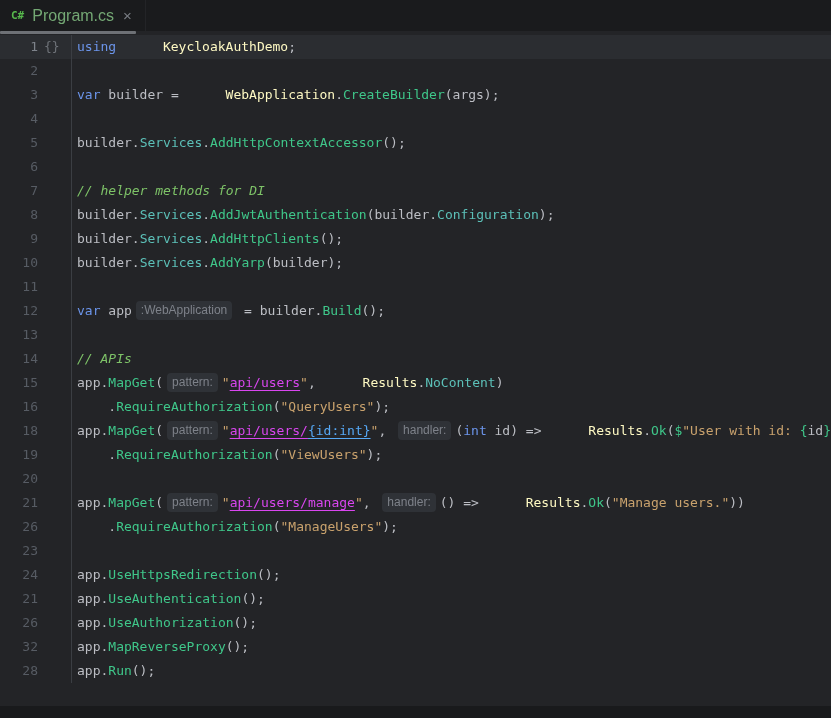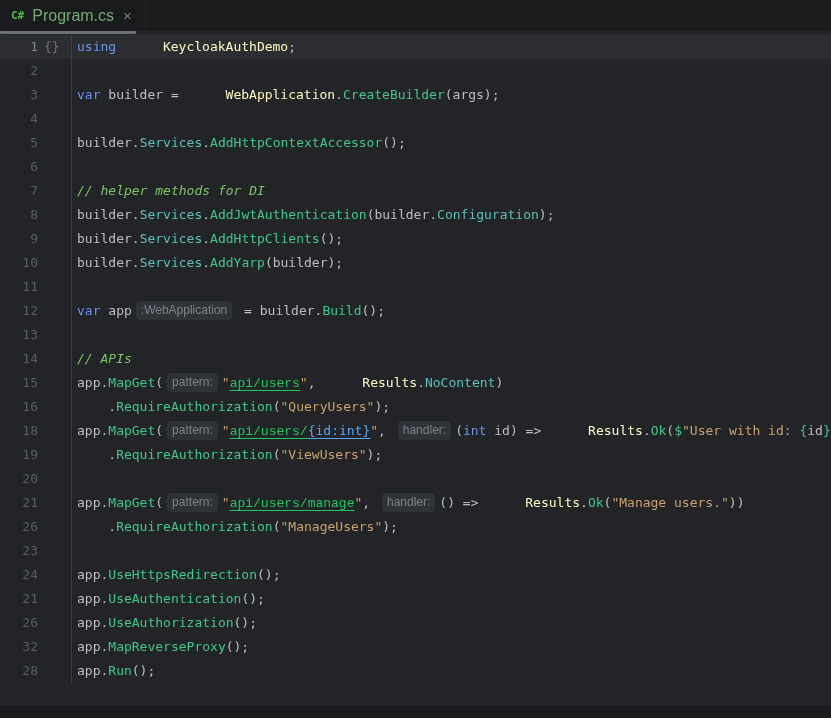--- a/index.html
+++ b/index.html
@@ -24,21 +24,21 @@
   .gutter-sep { border-right:1px solid #3B3E43; }
   .code { padding-left:5px; flex:1; }
 
   
   .t-d  { color:#BCBEC4; }
   .t-k  { color:#6C95EB; }
   .t-c  { color:#fef9c3;margin-left:39px; }
   .t-m  { color:#3FC78A; }
   .t-p  { color:#5CC0B8; }
   .t-s  { color:#C9A26D; }
-  .t-su { color:#22c55e; text-decoration:underline; text-underline-offset:3px;font-family:Liberation Mono, monospace; }
+  .t-su { color:#d946ef; text-decoration:underline; text-underline-offset:3px; }
   .t-rp { color:#56A8F5; text-decoration:underline; text-underline-offset:3px; }
   .t-cm { color:#7EC368; font-style:italic;text-align:center; }
   .t-x  { color:#3FC78A; }
   .chip { display:inline-block; font-family:"Liberation Sans", sans-serif; font-size:12px; line-height:16px;
           color:#7E828A; background:#2F3237; border-radius:4px; padding:1px 5px 2px; margin:0 4px; vertical-align:1px; }
 
   
   .bottom-strip { position:absolute; left:0; right:0; bottom:0; height:12px; background:#191A1C; }
 </style>
 </head>

